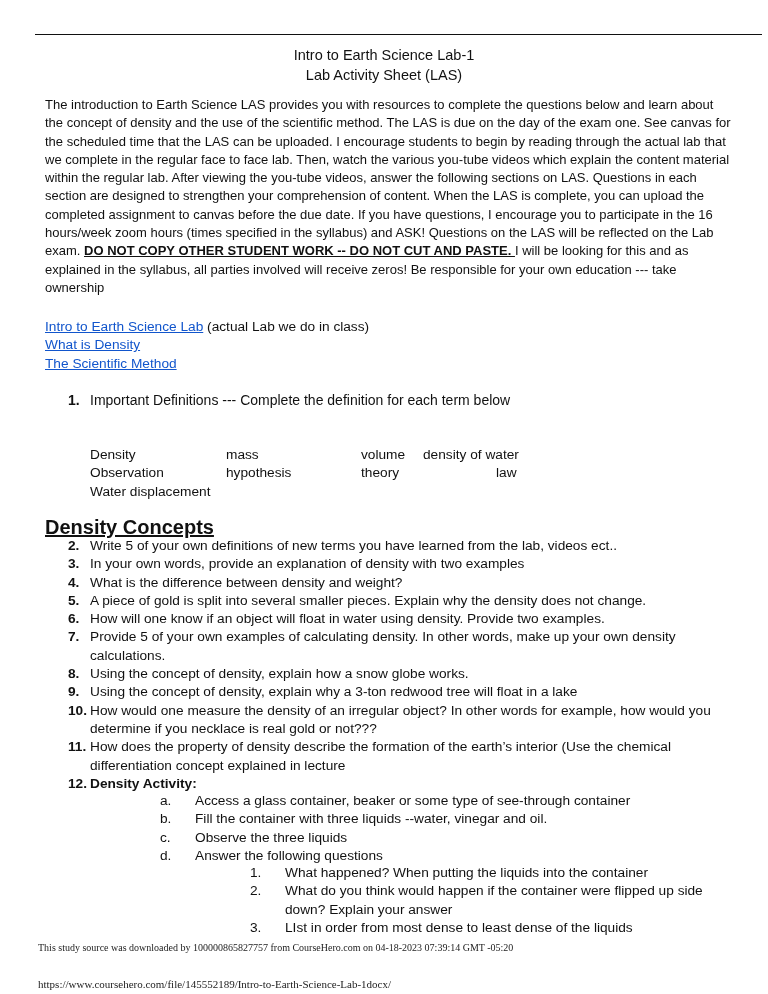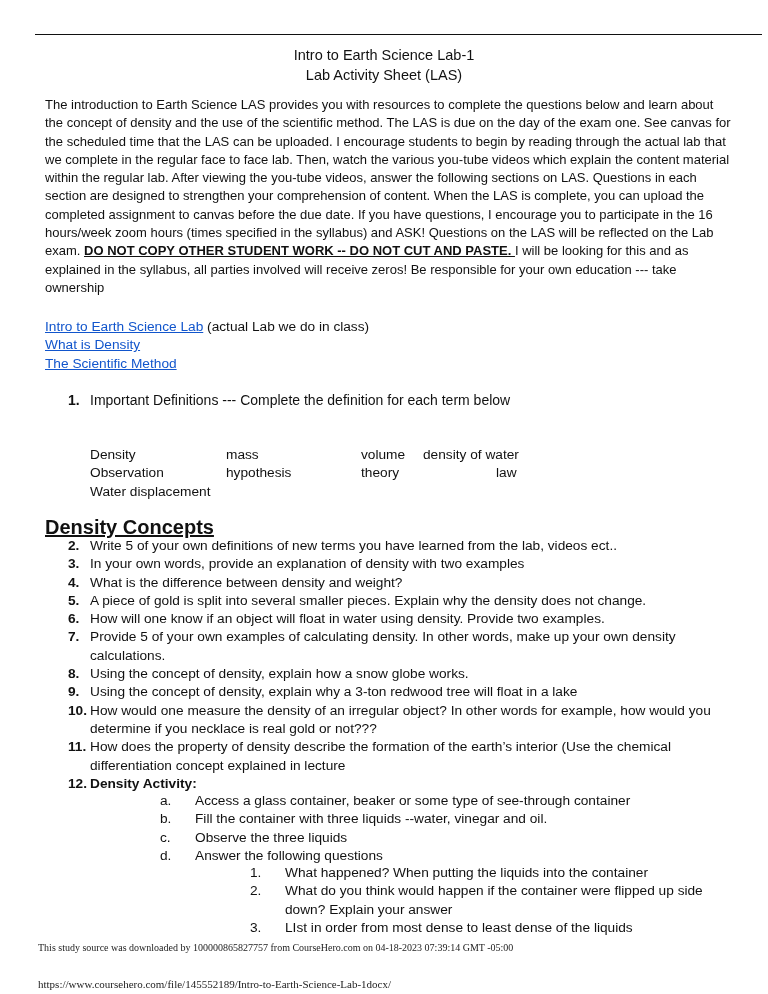--- a/index.html
+++ b/index.html
@@ -163,14 +163,14 @@
   <div class="subitem">
       <span class="mk">2.</span>
       <span class="txt">What do you think would happen if the container were flipped up side down?  Explain your answer</span>
     </div>
   <div class="subitem">
       <span class="mk">3.</span>
       <span class="txt">LIst in order from most dense to least dense of the liquids</span>
     </div>
 </div>
 
-<div class="footer1">This study source was downloaded by 100000865827757 from CourseHero.com on 04-18-2023 07:39:14 GMT -05:00</div>
+<div class="footer1">This study source was downloaded by 100000865827757 from CourseHero.com on 04-18-2023 07:39:14 GMT -05:20</div>
 <div class="footer2">https://www.coursehero.com/file/145552189/Intro-to-Earth-Science-Lab-1docx/</div>
 
 </body></html>

